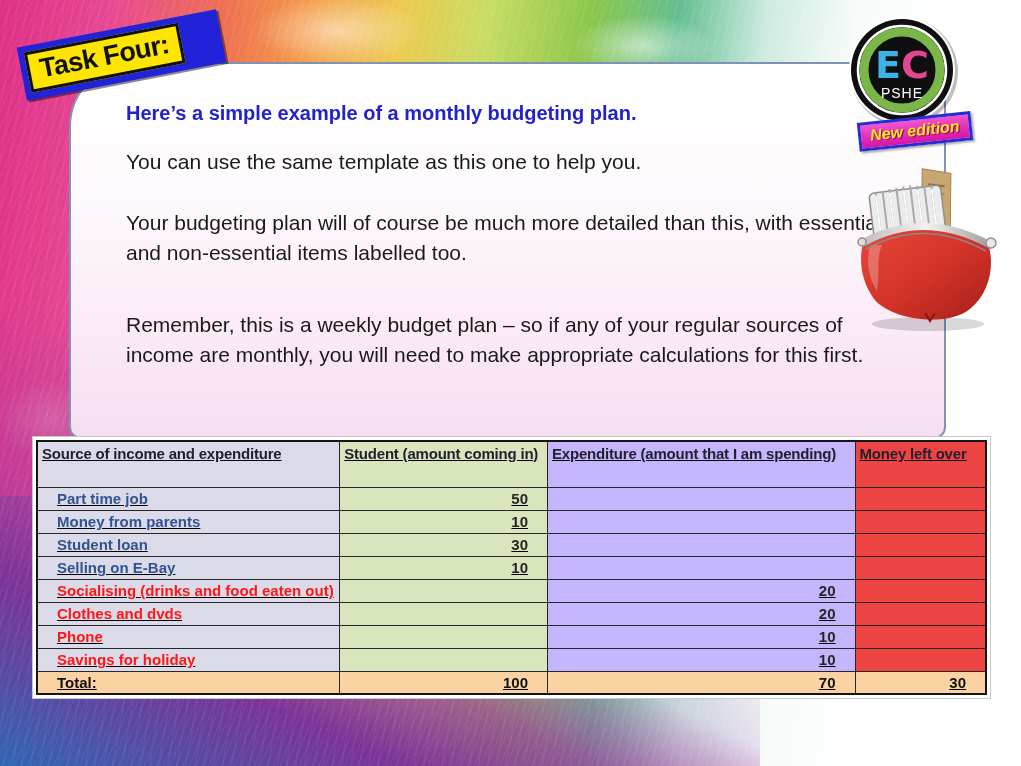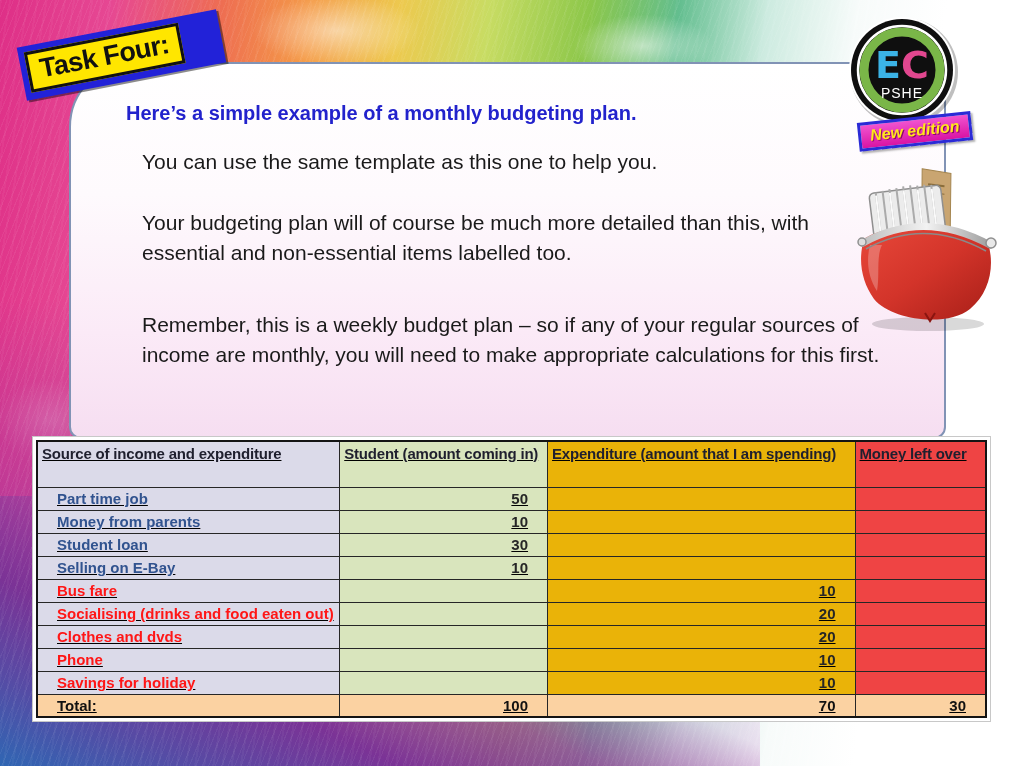--- a/index.html
+++ b/index.html
@@ -42,21 +42,21 @@
     border:2px solid #8193B5;
     border-radius:65px 8px 12px 12px;
     background:linear-gradient(180deg,#FFFFFF 0%,#FEFAFD 35%,#FBEAF7 72%,#F6DEF1 100%);
     box-sizing:border-box;
     padding:38px 60px 0 55px;
   }
   .panel-title{
     color:#2222CC;font-weight:bold;font-size:20px;margin:0 0 22px 0;max-width:800px;
   }
   .panel p.bodytext{
-    color:#1A1A1A;font-size:21px;line-height:30px;margin:0 0 31px 16px;max-width:760px;
+    color:#1A1A1A;font-size:21px;line-height:30px;margin:0 0 31px 0;max-width:760px;
   }
   
   .sticker{
     position:absolute;left:20px;top:28px;transform:rotate(-11deg);
     background:#2222D8;padding:6px 40px 7px 6px;
     box-shadow:2px 2px 0 rgba(0,0,0,.45);
   }
   .sticker-inner{
     background:#FFE600;border:3px solid #111;padding:1px 10px 3px 10px;
     font-size:27px;font-weight:bold;color:#111;letter-spacing:-0.5px;
@@ -89,21 +89,21 @@
   table.budget th, table.budget td{
     border:1.5px solid #262626;box-sizing:border-box;overflow:hidden;white-space:nowrap;
   }
   table.budget th{
     height:46px;vertical-align:top;text-align:left;
     padding:3px 4px 0 4px;font-size:15px;font-weight:bold;color:#1F1F2E;letter-spacing:-0.2px;
   }
   table.budget td{height:23px;padding:0 19px;}
   .w-source{width:31.9%}.w-income{width:21.9%}.w-expend{width:32.4%}.w-left{width:13.8%}
   .bg-source{background:#DBDAE9}.bg-income{background:#D9E5BD}
-  .bg-expend{background:#eab308}.bg-left4{background:#ef4444}
+  .bg-expend{background:#c4b5fd}.bg-left4{background:#ef4444}
   td.lab{text-align:left;font-weight:bold;}
   td.num{text-align:right;font-weight:bold;color:#262626;}
   tr.row-income td.lab{color:#31538F;}
   tr.row-expense td.lab{color:#FF1616;}
   tr.row-total td{background:#FBD2A2;color:#111;font-weight:bold;}
 </style>
 </head>
 <body>
 
 <div class="stage">
@@ -206,26 +206,20 @@
             <td class="bg-expend num"></td>
             <td class="bg-left4 num"></td>
           </tr>
           <tr class="row-income">
             <td class="bg-source lab">Selling on E-Bay</td>
             <td class="bg-income num">10</td>
             <td class="bg-expend num"></td>
             <td class="bg-left4 num"></td>
           </tr>
           <tr class="row-expense">
-            <td class="bg-source lab">Bus fare</td>
-            <td class="bg-income num"></td>
-            <td class="bg-expend num">10</td>
-            <td class="bg-left4 num"></td>
-          </tr>
-          <tr class="row-expense">
             <td class="bg-source lab">Socialising (drinks and food eaten out)</td>
             <td class="bg-income num"></td>
             <td class="bg-expend num">20</td>
             <td class="bg-left4 num"></td>
           </tr>
           <tr class="row-expense">
             <td class="bg-source lab">Clothes and dvds</td>
             <td class="bg-income num"></td>
             <td class="bg-expend num">20</td>
             <td class="bg-left4 num"></td>

